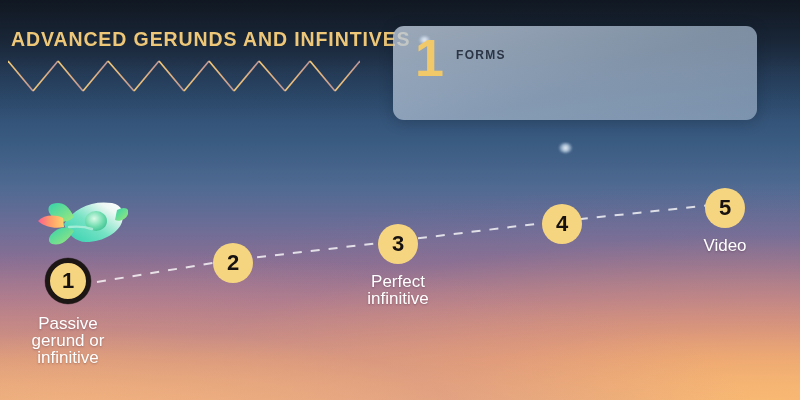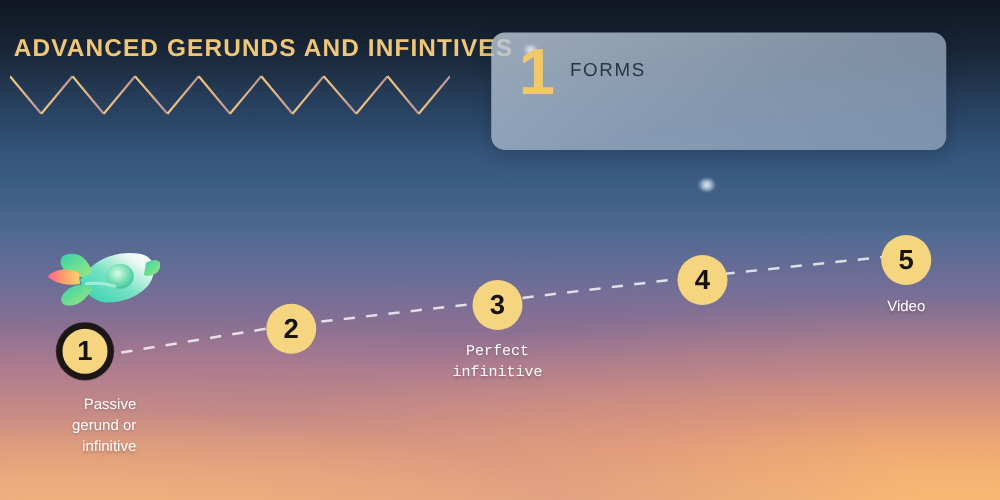--- a/index.html
+++ b/index.html
@@ -85,22 +85,22 @@
     font-family:"Liberation Sans", sans-serif;
     font-size:52px;
     font-weight:700;
     color:#f2c969;
     line-height:1;
   }
   .panel-label {
     position:absolute;
     left:63px; top:22px;
     font-family:"Liberation Sans", sans-serif;
-    font-size:15px;
-    font-weight:400;
+    font-size:12px;
+    font-weight:700;
     letter-spacing:1.3px;
     color:#2b3546;
   }
   .panel-dot {
     position:absolute;
     left:26px; top:10px;
     width:11px; height:8px;
     border-radius:50%;
     background:radial-gradient(circle, rgba(240,246,255,0.95) 0%, rgba(210,225,245,0.5) 55%, rgba(200,215,235,0) 100%);
     filter:blur(1.1px);
@@ -148,21 +148,21 @@
   }
   .step.active .circle {
     width:46px; height:46px;
     border:5px solid #1c1614;
     font-size:22px;
     box-shadow:0 0 0 0.5px rgba(0,0,0,0.35);
   }
   .step .caption {
     margin-top:9px;
     font-family:"Liberation Sans", sans-serif;
-    font-size:12px;
+    font-size:17px;
     font-weight:500;
     line-height:17px;
     color:#ffffff;
     text-shadow:0 1px 2px rgba(70,40,60,0.35);
   }
   .step.active .caption { margin-top:11px; }
 </style>
 </head>
 <body>
 
@@ -258,30 +258,30 @@
     <path d="M40 21 C 34 8, 27 5, 18 8 C 13 10, 13 17, 20 22 C 26 27, 34 27, 40 21 Z" fill="url(#rkFin)"></path>
     <path d="M40 35 C 33 46, 26 50, 18 48 C 13 46, 14 40, 21 35 C 27 31, 34 30, 40 35 Z" fill="url(#rkFin)"></path>
     <path d="M83 14 C 90 10, 96 12, 94 18 C 92 24, 85 26, 81 24 Z" fill="url(#rkFin)"></path>
     <path d="M29 22 C 20 18, 10 19, 4 25 C 10 31, 21 33, 30 31 Z" fill="url(#rkFlame)"></path>
     <ellipse cx="62" cy="25" rx="11" ry="10" fill="url(#rkWin)"></ellipse>
     <path d="M35 31 C 44 30, 52 31, 58 33" stroke="#aeeedb" stroke-width="2.4" fill="none" stroke-linecap="round" opacity="0.85"></path>
   </svg>
 
   <div class="step active" style="left:3px; top:258px;">
     <div class="circle">1</div>
-    <div class="caption" style="padding:0 24px;text-align:right;">Passive gerund or infinitive</div>
+    <div class="caption" style="padding:0 24px;">Passive gerund or infinitive</div>
   </div>
 
   <div class="step" style="left:168px; top:243px;">
     <div class="circle">2</div>
   </div>
 
   <div class="step" style="left:333px; top:224px;">
     <div class="circle">3</div>
-    <div class="caption" style="padding:0 26px;font-family:Liberation Mono, monospace;">Perfect infinitive</div>
+    <div class="caption" style="padding:0 26px;">Perfect infinitive</div>
   </div>
 
   <div class="step" style="left:497px; top:204px;">
     <div class="circle">4</div>
   </div>
 
   <div class="step" style="left:660px; top:188px;">
     <div class="circle">5</div>
     <div class="caption" style="padding:0 20px;">Video</div>
   </div>

